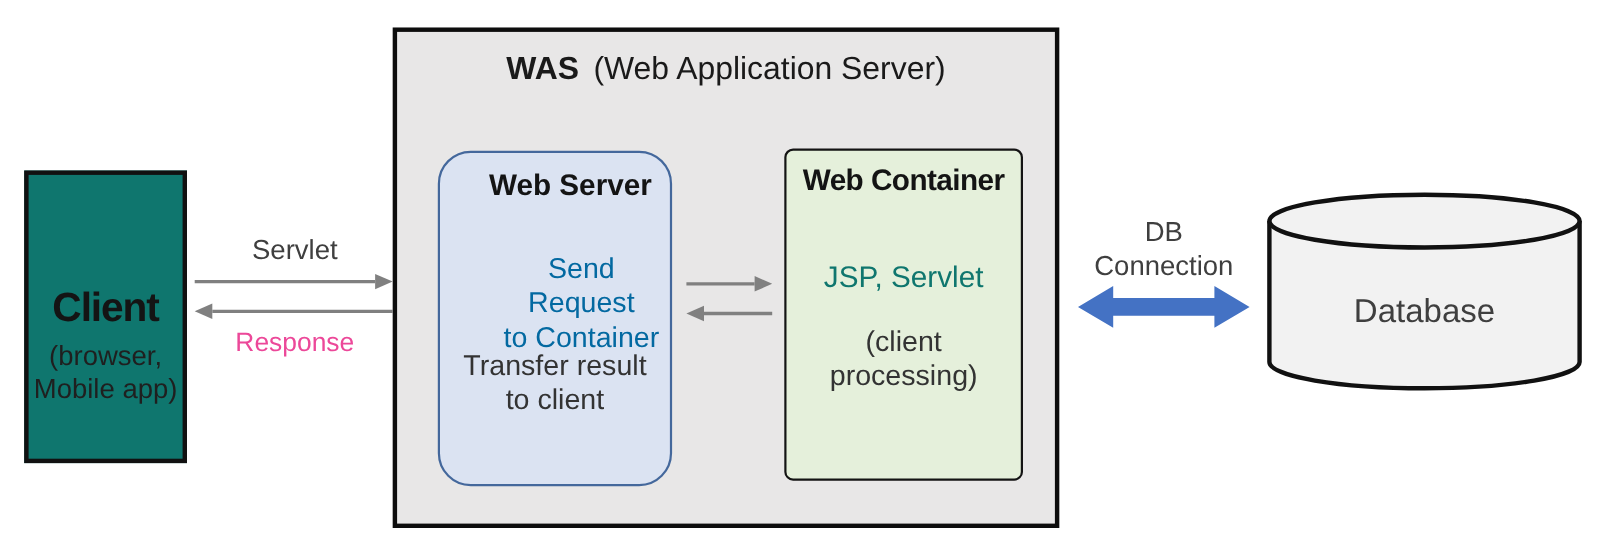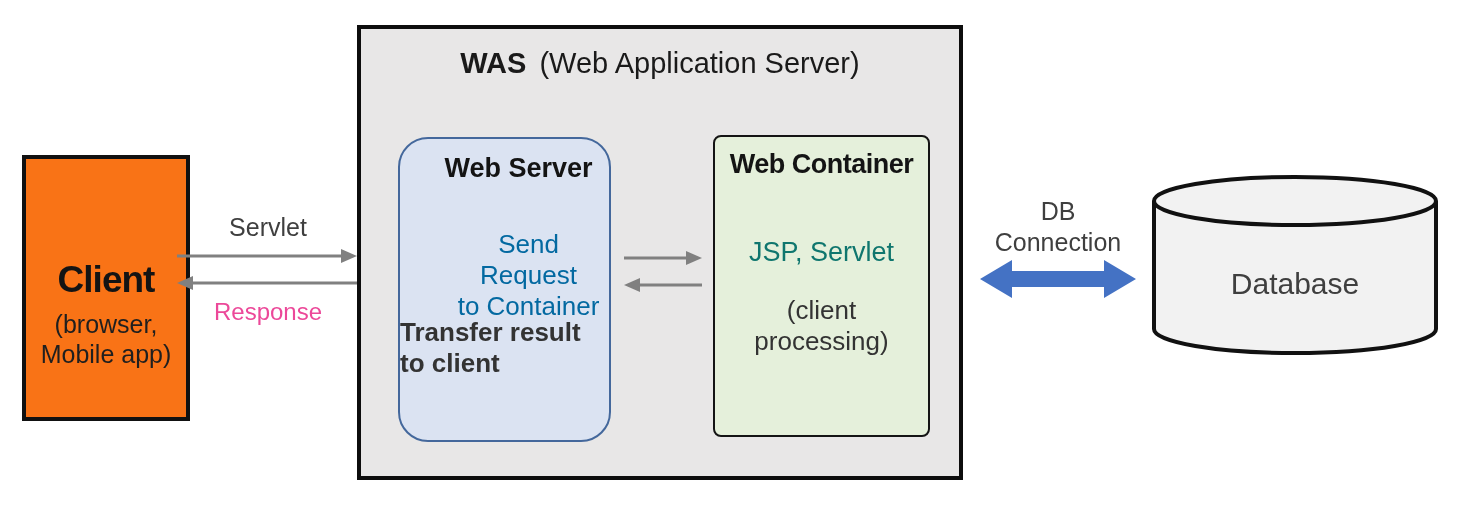--- a/index.html
+++ b/index.html
@@ -5,22 +5,22 @@
   * { margin: 0; padding: 0; box-sizing: border-box; }
   html, body { width: 1458px; height: 506px; background: #ffffff; overflow: hidden; }
   body { position: relative; font-family: "Liberation Sans", sans-serif; color: #262626; }
 
   .abs { position: absolute; }
   .pre { white-space: pre-line; }
   .center { text-align: center; }
 
   
   .client-box {
-    left: 22px; top: 155px; width: 168px; height: 266px;
-    background: #f97316; border: 4px solid #111111;
+    left: 22px; top: 155px; width: 148px; height: 266px;
+    background: #0f766e; border: 4px solid #111111;
     display: flex; flex-direction: column; align-items: center;
     justify-content: center; padding-top: 52px;
   }
   .client-title { font-size: 37px; font-weight: bold; color: #141414; letter-spacing: -1px; }
   .client-sub { font-size: 25px; line-height: 1.2; color: #1f1f1f; margin-top: 8px; }
 
   
   .req-label  { left: 183px; top: 213px; width: 170px; font-size: 25px; color: #3f3f3f; }
   .resp-label { left: 183px; top: 298px; width: 170px; font-size: 24px; color: #ec4899; }
   .client-was-arrows { left: 175px; top: 245px; }
@@ -39,22 +39,22 @@
 
   
   .web-server-box {
     left: 37px; top: 108px; width: 213px; height: 305px;
     background: #DBE3F2; border: 2px solid #44689C; border-radius: 30px;
   }
   .ws-title { position: absolute; top: 14px; width: 100%; text-align: center;
               font-size: 27px; font-weight: bold; color: #141414; padding-left: 28px; }
   .ws-body1 { position: absolute; top: 90px;  width: 100%; text-align: center;
               font-size: 26px; line-height: 31px; color: #0369a1; padding-left: 48px; }
-  .ws-body2 { position: absolute; top: 178px; width: 100%; 
-              font-size: 26px; line-height: 31px; color: #333333; font-weight: bold; }
+  .ws-body2 { position: absolute; top: 178px; width: 100%; text-align: center;
+              font-size: 26px; line-height: 31px; color: #333333; }
 
   
   .mid-arrows { left: 261px; top: 218px; }
 
   
   .web-container-box {
     left: 352px; top: 106px; width: 217px; height: 302px;
     background: #E5F0DB; border: 2.5px solid #141414; border-radius: 8px;
   }
   .wc-title { position: absolute; top: 12px; width: 100%; text-align: center;

